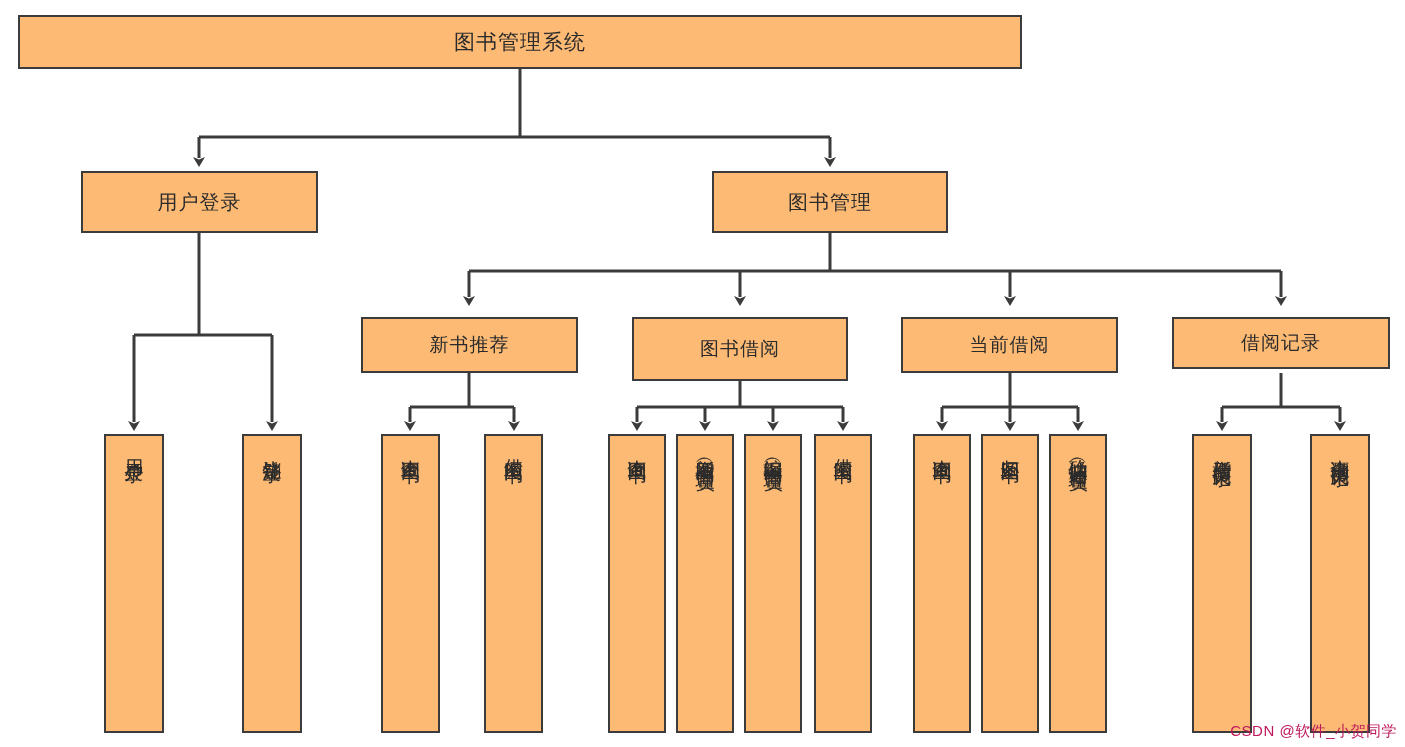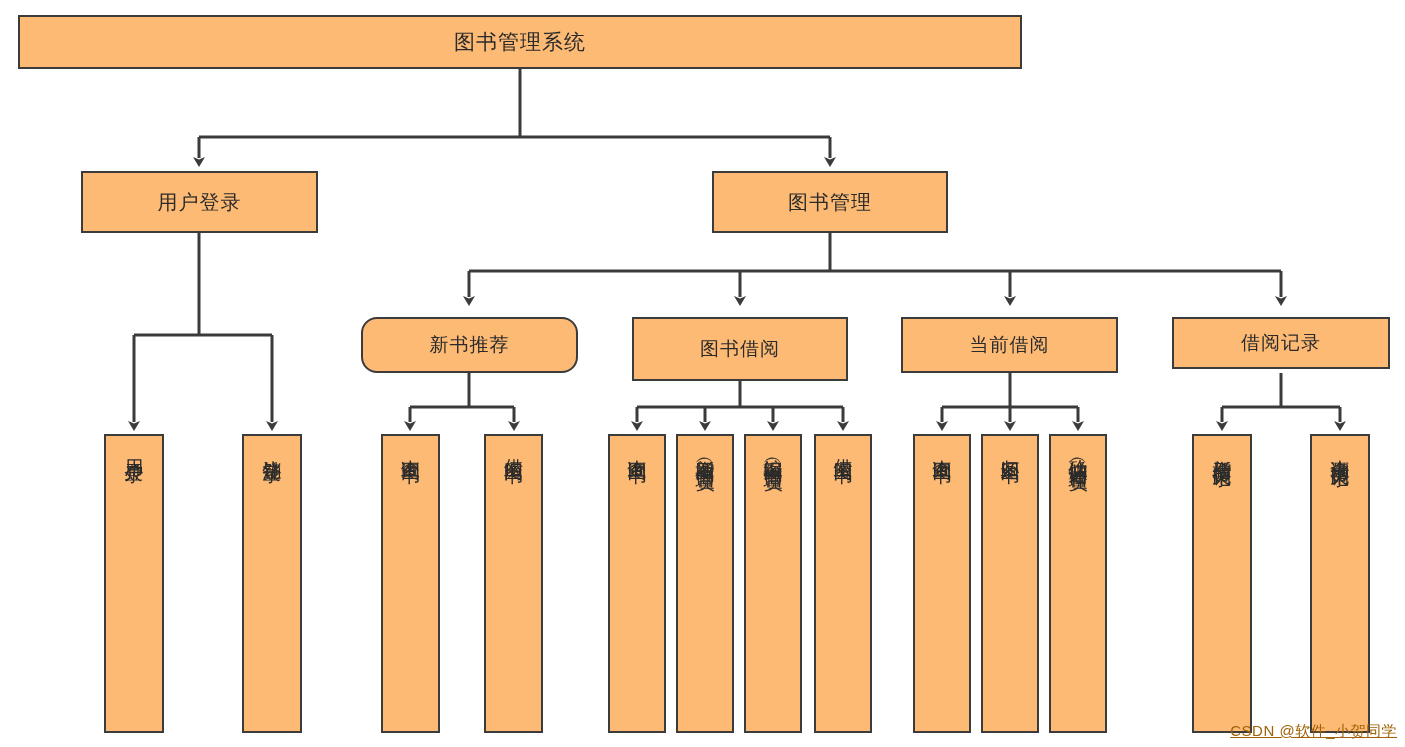--- a/index.html
+++ b/index.html
@@ -59,25 +59,24 @@
   }
   .node .htext {
     white-space: nowrap;
     letter-spacing: 1px;
   }
   #watermark {
     position: absolute;
     right: 8px;
     bottom: 6px;
     font-size: 15px;
-    color: #a16207;
+    color: #be185d;
     letter-spacing: 0.5px;
     z-index: 5;
     white-space: nowrap;
-    text-decoration: underline;
   }
 </style>
 </head>
 <body>
 
 <div id="canvas">
 
   <svg id="wires" viewBox="0 0 1405 747" xmlns="http://www.w3.org/2000/svg">
     <defs>
       <marker id="arw" markerWidth="10" markerHeight="12" refX="1" refY="6" orient="auto" markerUnits="userSpaceOnUse">
@@ -132,21 +131,21 @@
     <span class="htext">图书管理系统</span>
   </div>
 
   <div class="node lvl1" style="left:81px; top:171px; width:237px; height:62px;">
     <span class="htext">用户登录</span>
   </div>
   <div class="node lvl1" style="left:712px; top:171px; width:236px; height:62px;">
     <span class="htext">图书管理</span>
   </div>
 
-  <div class="node lvl2" style="left:361px; top:317px; width:217px; height:56px;border-radius:16px;">
+  <div class="node lvl2" style="left:361px; top:317px; width:217px; height:56px;">
     <span class="htext">新书推荐</span>
   </div>
   <div class="node lvl2" style="left:632px; top:317px; width:216px; height:64px;">
     <span class="htext">图书借阅</span>
   </div>
   <div class="node lvl2" style="left:901px; top:317px; width:217px; height:56px;">
     <span class="htext">当前借阅</span>
   </div>
   <div class="node lvl2" style="left:1172px; top:317px; width:218px; height:52px;">
     <span class="htext">借阅记录</span>

